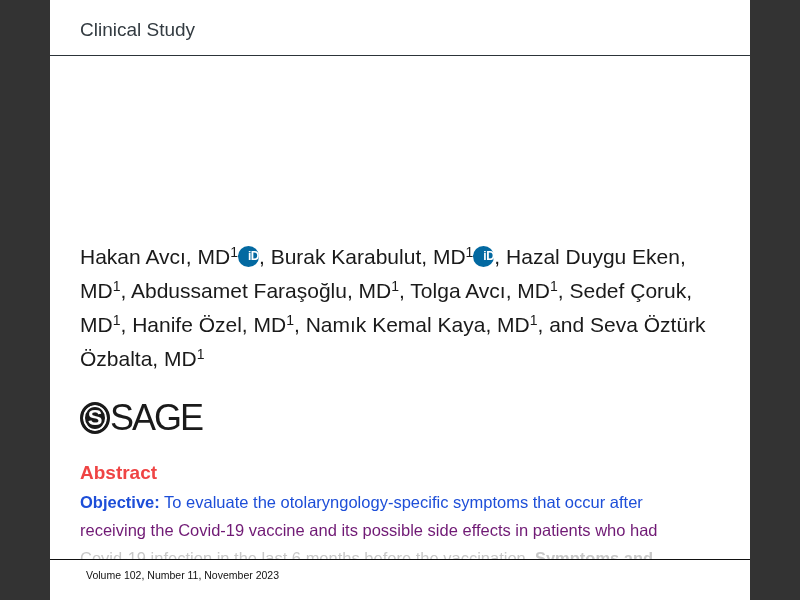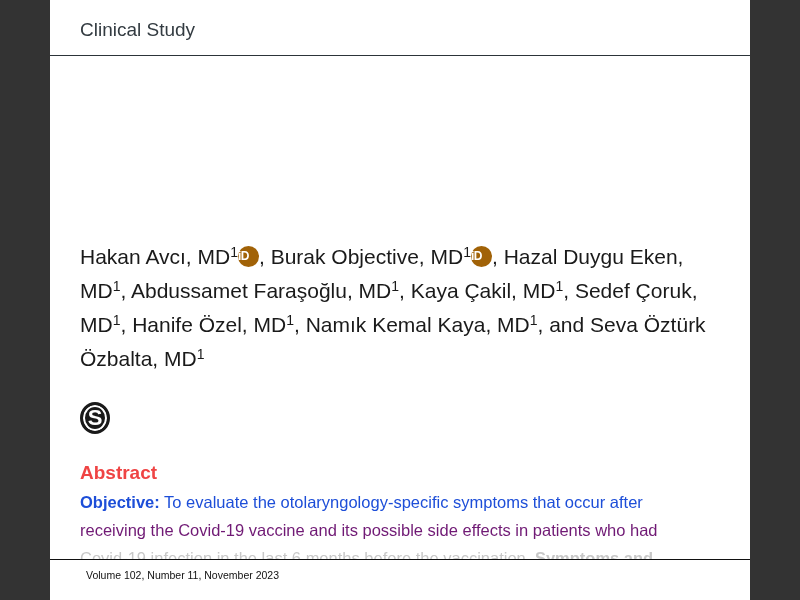--- a/index.html
+++ b/index.html
@@ -3,21 +3,21 @@
 <meta charset="utf-8">
 <style>
   html, body { margin:0; padding:0; }
   body { width:800px; height:600px; background:#333333; position:relative; overflow:hidden; font-family:"Liberation Sans", sans-serif; }
   .page { position:absolute; left:50px; top:0; width:700px; height:600px; background:#ffffff; overflow:hidden; }
   .section-label { position:absolute; left:30px; top:19px; font-size:19px; color:#333b41; }
   .rule-top { position:absolute; left:0; top:55px; width:700px; height:1px; background:#2c3439; }
   .title { position:absolute; left:30px; top:66px; width:660px; font-family:"Liberation Serif", serif; font-size:34px; line-height:40px; color:#111; letter-spacing:-0.3px; }
   .authors { position:absolute; left:30px; top:240px; width:650px; font-size:21px; line-height:34px; color:#1a1a1a; }
   .authors sup { font-size:14px; vertical-align:7px; line-height:0; }
-  .orcid { display:inline-block; width:21px; height:21px; border-radius:50%; background:#a16207; color:#fff; font-size:12px; line-height:21px; text-align:left; vertical-align:4px; font-weight:bold; letter-spacing:-0.5px; }
+  .orcid { display:inline-block; width:21px; height:21px; border-radius:50%; background:#0369a1; color:#fff; font-size:12px; line-height:21px; text-align:right; vertical-align:4px; font-weight:bold; letter-spacing:-0.5px; }
   .logo { position:absolute; left:30px; top:400px; height:36px; display:flex; align-items:center; }
   .logo-mark { width:30px; height:32px; border:3px solid #1a1a1a; border-radius:50%; box-sizing:border-box; display:flex; align-items:center; justify-content:center; font-weight:bold; font-size:22px; color:#fff; background:#1a1a1a; box-shadow: inset 0 0 0 2px #fff; }
   .logo-text { font-size:36px; color:#1a1a1a; letter-spacing:-2px; margin-left:0px; line-height:36px; }
   .abstract-h { position:absolute; left:30px; top:462px; font-size:19px; font-weight:bold; color:#ef4444; }
   .abs-line { position:absolute; left:30px; font-size:16.5px; white-space:nowrap; }
   .abs-1 { top:493px; color:#1d4ed8; }
   .abs-2 { top:521px; color:#701a75; }
   .abs-3 { top:549px; color:#c8c8c8; }
   .abs-line b { font-weight:bold; }
   .footer { position:absolute; left:0; top:559px; width:771px; height:41px; background:#ffffff; border-top:1px solid #111; }
@@ -26,33 +26,34 @@
 </head>
 <body>
 
 <div class="page">
   <div class="section-label">Clinical Study</div>
   <div class="rule-top"></div>
 
 
   <div class="authors">
     <span>Hakan Avcı, MD</span><sup>1</sup><span class="orcid">iD</span>,
-    <span>Burak Objective, MD</span><sup>1</sup><span class="orcid">iD</span>,
+    <span>Burak Karabulut, MD</span><sup>1</sup><span class="orcid">iD</span>,
     <span>Hazal Duygu Eken, MD</span><sup>1</sup>,
     <span>Abdussamet Faraşoğlu, MD</span><sup>1</sup>,
-    <span>Kaya Çakil, MD</span><sup>1</sup>,
+    <span>Tolga Avcı, MD</span><sup>1</sup>,
     <span>Sedef Çoruk, MD</span><sup>1</sup>,
     <span>Hanife Özel, MD</span><sup>1</sup>,
     <span>Namık Kemal Kaya, MD</span><sup>1</sup>,
     <span>and</span>
     <span>Seva Öztürk Özbalta, MD</span><sup>1</sup>
   </div>
 
   <div class="logo">
     <span class="logo-mark">S</span>
+    <span class="logo-text">SAGE</span>
   </div>
 
   <div class="abstract-h">Abstract</div>
   <div class="abs-line abs-1"><b>Objective:</b><span> To evaluate the otolaryngology-specific symptoms that occur after</span></div>
   <div class="abs-line abs-2">receiving the Covid-19 vaccine and its possible side effects in patients who had</div>
   <div class="abs-line abs-3"><span>Covid-19 infection in the last 6 months before the vaccination.</span><b> Symptoms and</b></div>
 
   <div class="footer">
     <div class="footer-text">Volume 102, Number 11, November 2023</div>
   </div>

